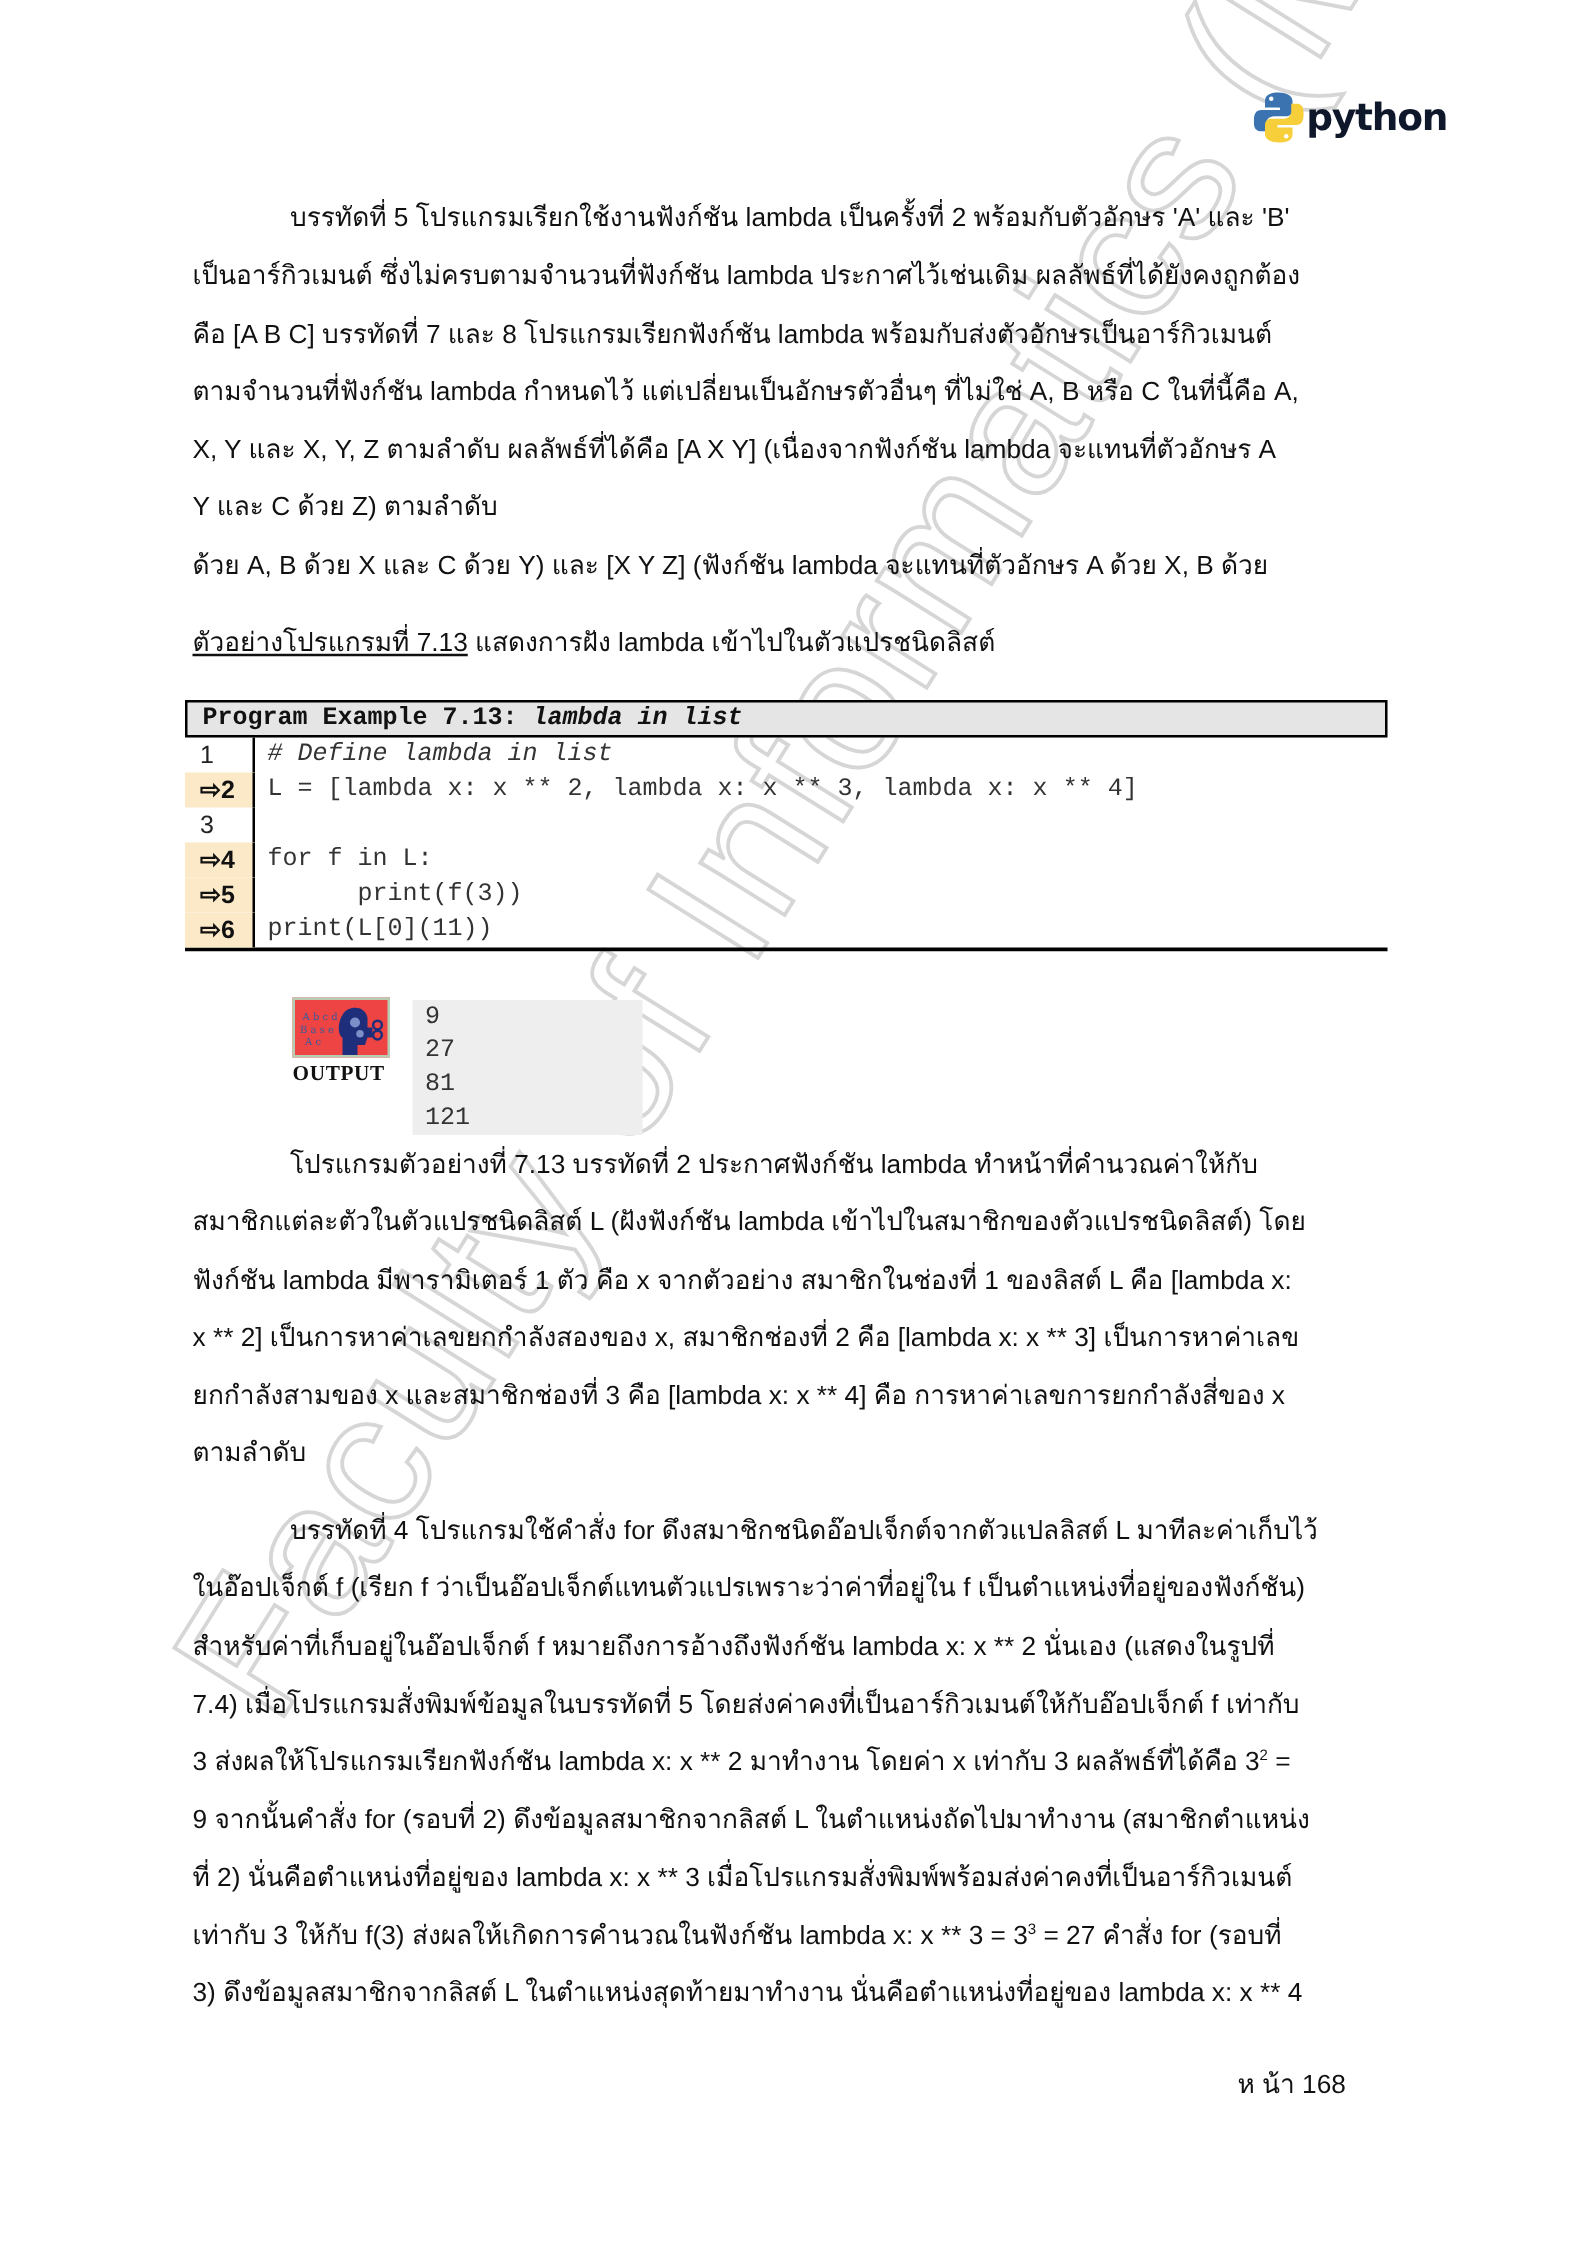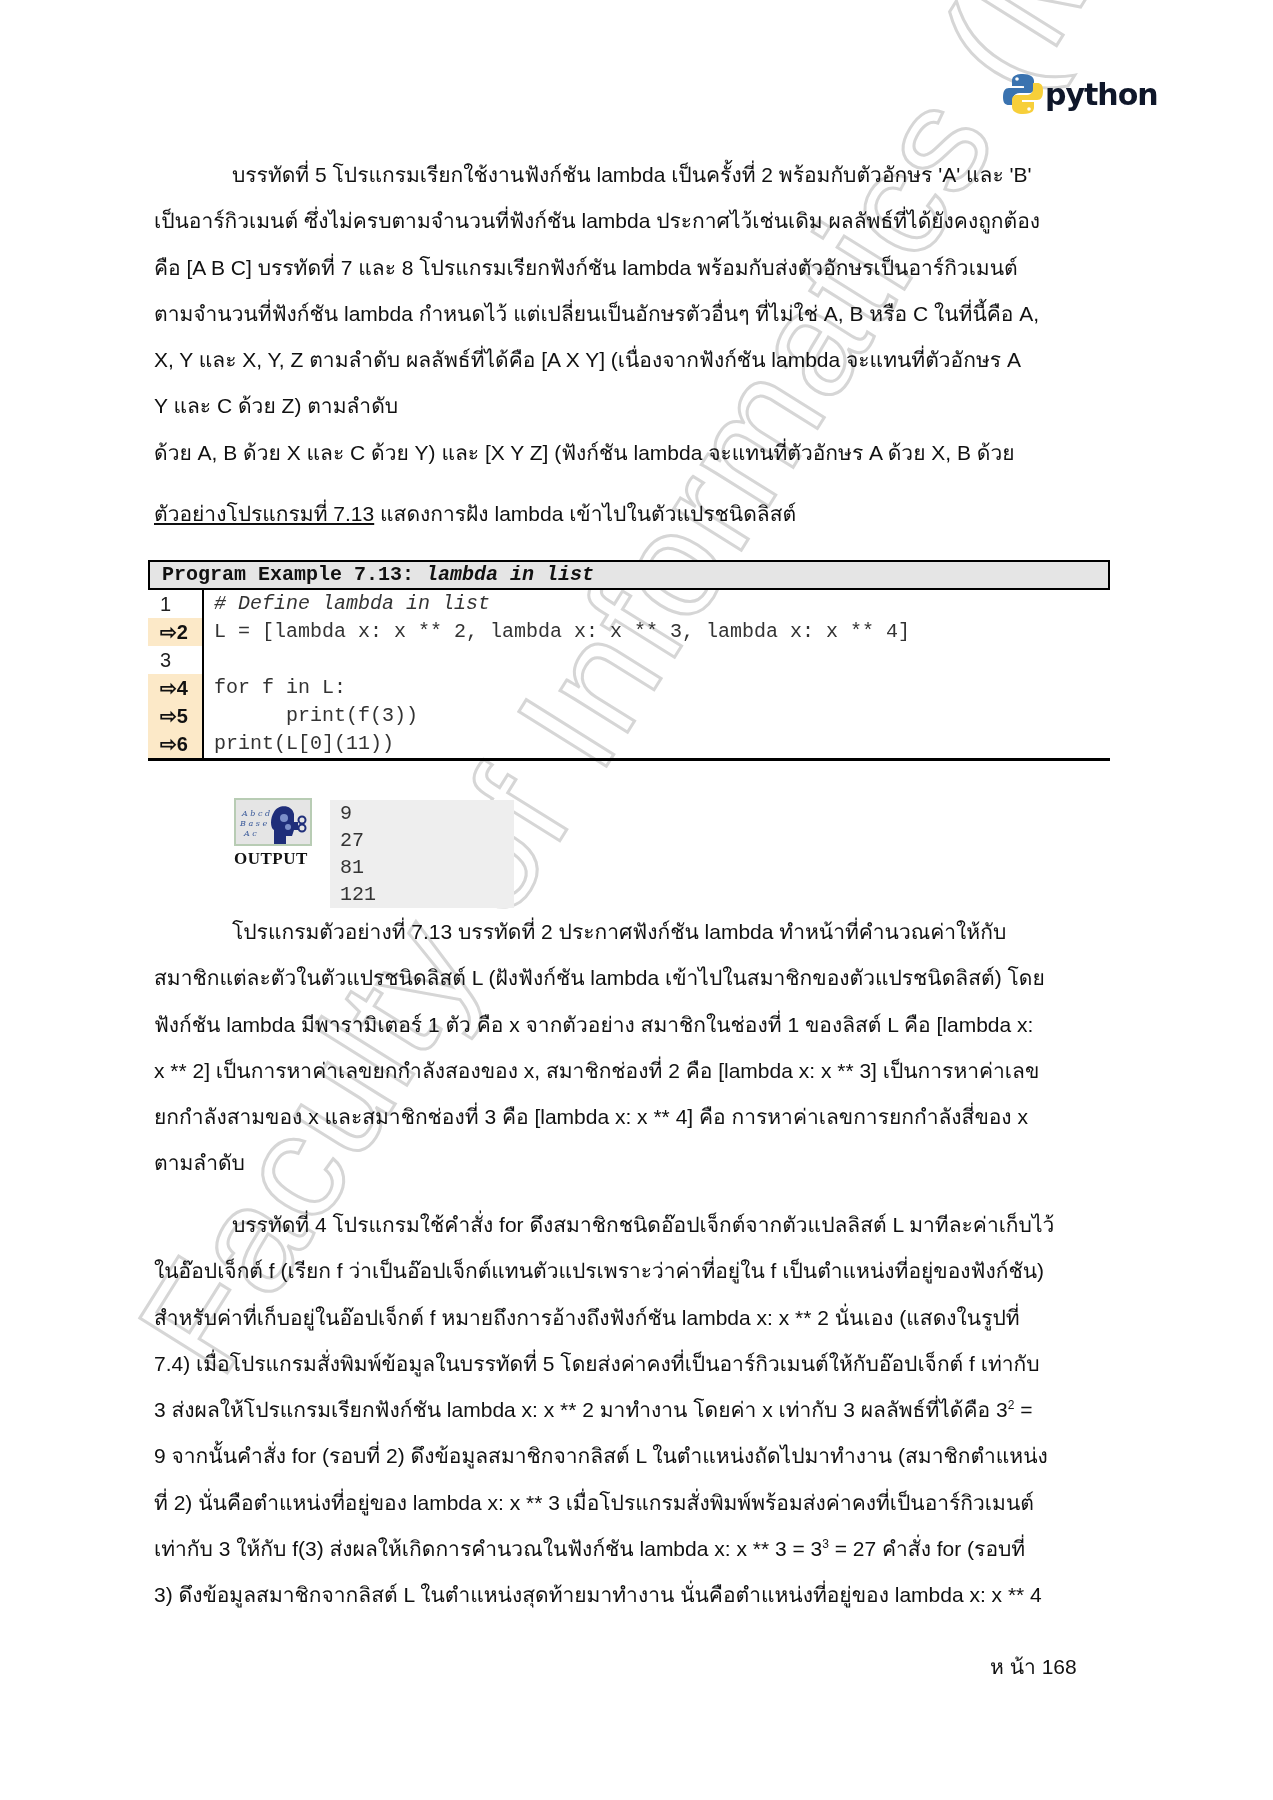--- a/index.html
+++ b/index.html
@@ -30,22 +30,22 @@
     .code-rows { border-bottom: 3px solid #000; }
     .row { display: flex; height: 28px; }
     .ln { width: 56px; border-right: 2px solid #000; font-family: "Liberation Sans", sans-serif;
           font-size: 20px; line-height: 28px; padding-left: 12px; box-sizing: border-box; color: #222; }
     .ln.mark { background: #fce9c8; font-weight: bold; color: #111; }
     .code { font-family: "Liberation Mono", monospace; font-size: 20px; line-height: 28px;
             padding-left: 10px; white-space: pre; color: #333; }
     .code.comment { font-style: italic; }
     .output { position: absolute; left: 234px; top: 798px; z-index: 1; }
     .out-icon { width: 78px; }
-    .out-pic { width: 74px; height: 44px; background: #e5e5e5; border: 2px solid #b8ccb4; position: relative;
-               overflow: hidden; font-style: italic; }
+    .out-pic { width: 74px; height: 44px; background: #ef4444; border: 2px solid #b8ccb4; position: relative;
+               overflow: hidden; }
     .out-label { font-family: "Liberation Serif", serif; font-weight: bold; font-size: 17px;
                  margin-top: 3px; letter-spacing: 0.5px; }
     .out-box { position: absolute; left: 96px; top: 2px; width: 184px; height: 108px; background: #eeeeee;
                font-family: "Liberation Mono", monospace; font-size: 20px; line-height: 27px;
                padding-left: 10px; box-sizing: border-box; color: #333; }
     .page-num { position: absolute; left: 990px; top: 1650px; font-size: 21px; z-index: 1; }
   </style>
 </head>
 <body>
 

